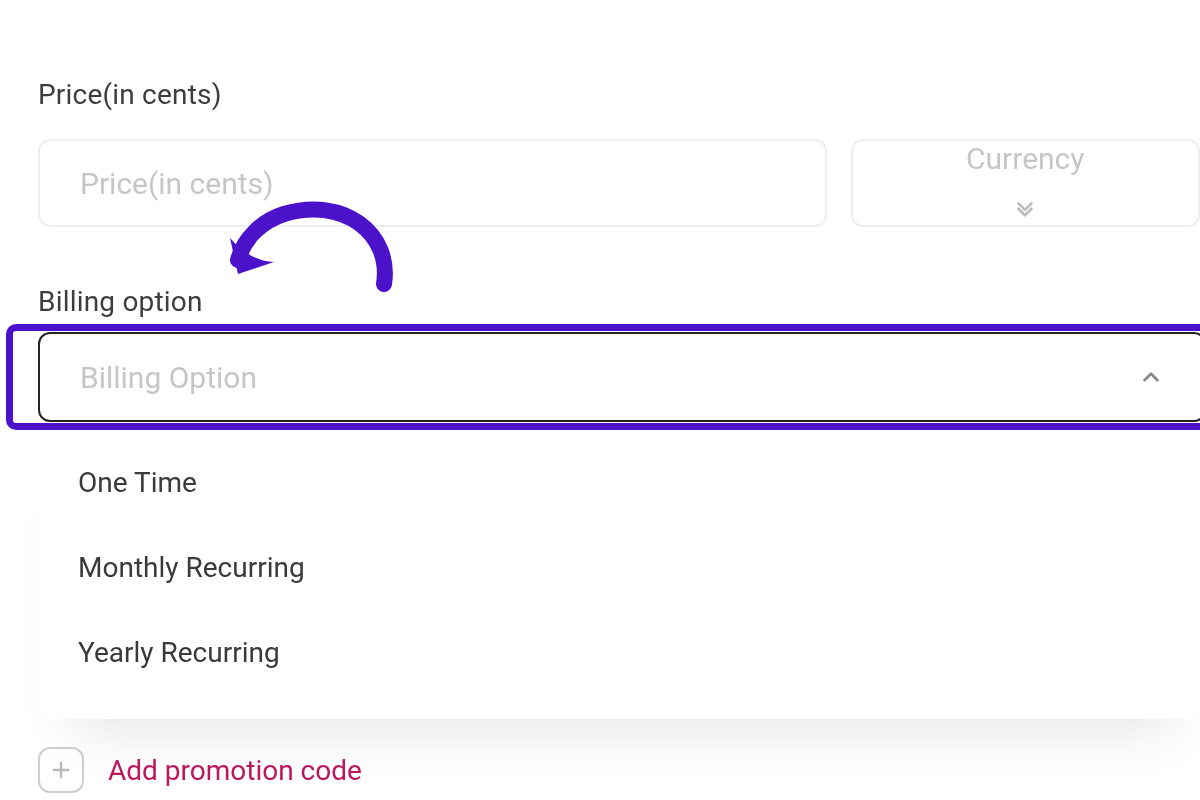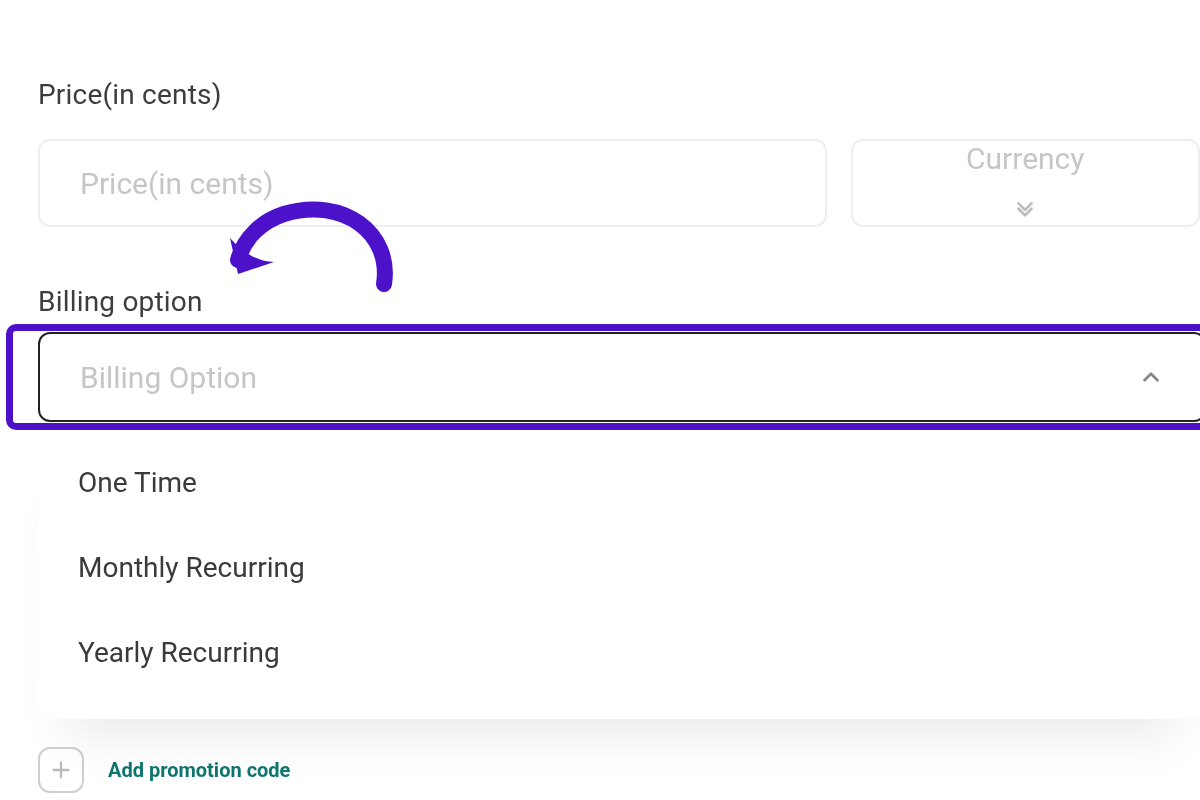--- a/index.html
+++ b/index.html
@@ -13,21 +13,21 @@
   .placeholder { font-size: 30px; color: #c6c6c6; font-weight: 400; }
   .billing-label-wrap { margin-top: 58px; }
   .billing-select-wrap { position: relative; margin-top: 14px; }
   .highlight-frame { position: absolute; left: -32px; top: -8px; width: 1230px; height: 106px; border: 7px solid #4b12c9; border-radius: 10px; pointer-events: none; }
   .billing-select { width: 1168px; height: 90px; border: 2px solid #222; border-radius: 12px; display: flex; align-items: center; justify-content: space-between; padding: 0 40px; background: #fff; }
   .dropdown { width: 1168px; margin-top: 2px; border-radius: 0 0 16px 16px; box-shadow: 0 44px 52px -32px rgba(0,0,0,0.10); background: #fff; padding: 16px 0 24px 0; }
   .option { font-size: 28px; color: #3a3a3a; padding: 26px 40px; cursor: pointer; }
   .promo-row { display: flex; align-items: center; gap: 24px; margin-top: 28px; }
   .plus-btn { width: 46px; height: 46px; border: 2px solid #cfcfcf; border-radius: 12px; display: flex; align-items: center; justify-content: center; }
   .plus-btn svg { width: 22px; height: 22px; }
-  .promo-text { font-size: 20px; color: #0f766e; font-weight: 700; }
+  .promo-text { font-size: 28px; color: #be185d; font-weight: 400; }
   .arrow-annot { position: absolute; left: 224px; top: 186px; pointer-events: none; }
   .chevron { width: 26px; height: 26px; flex: 0 0 auto; }
 </style>
 </head>
 <body>
 
 <div class="canvas">
 
   <div class="label">Price(in cents)</div>
 

